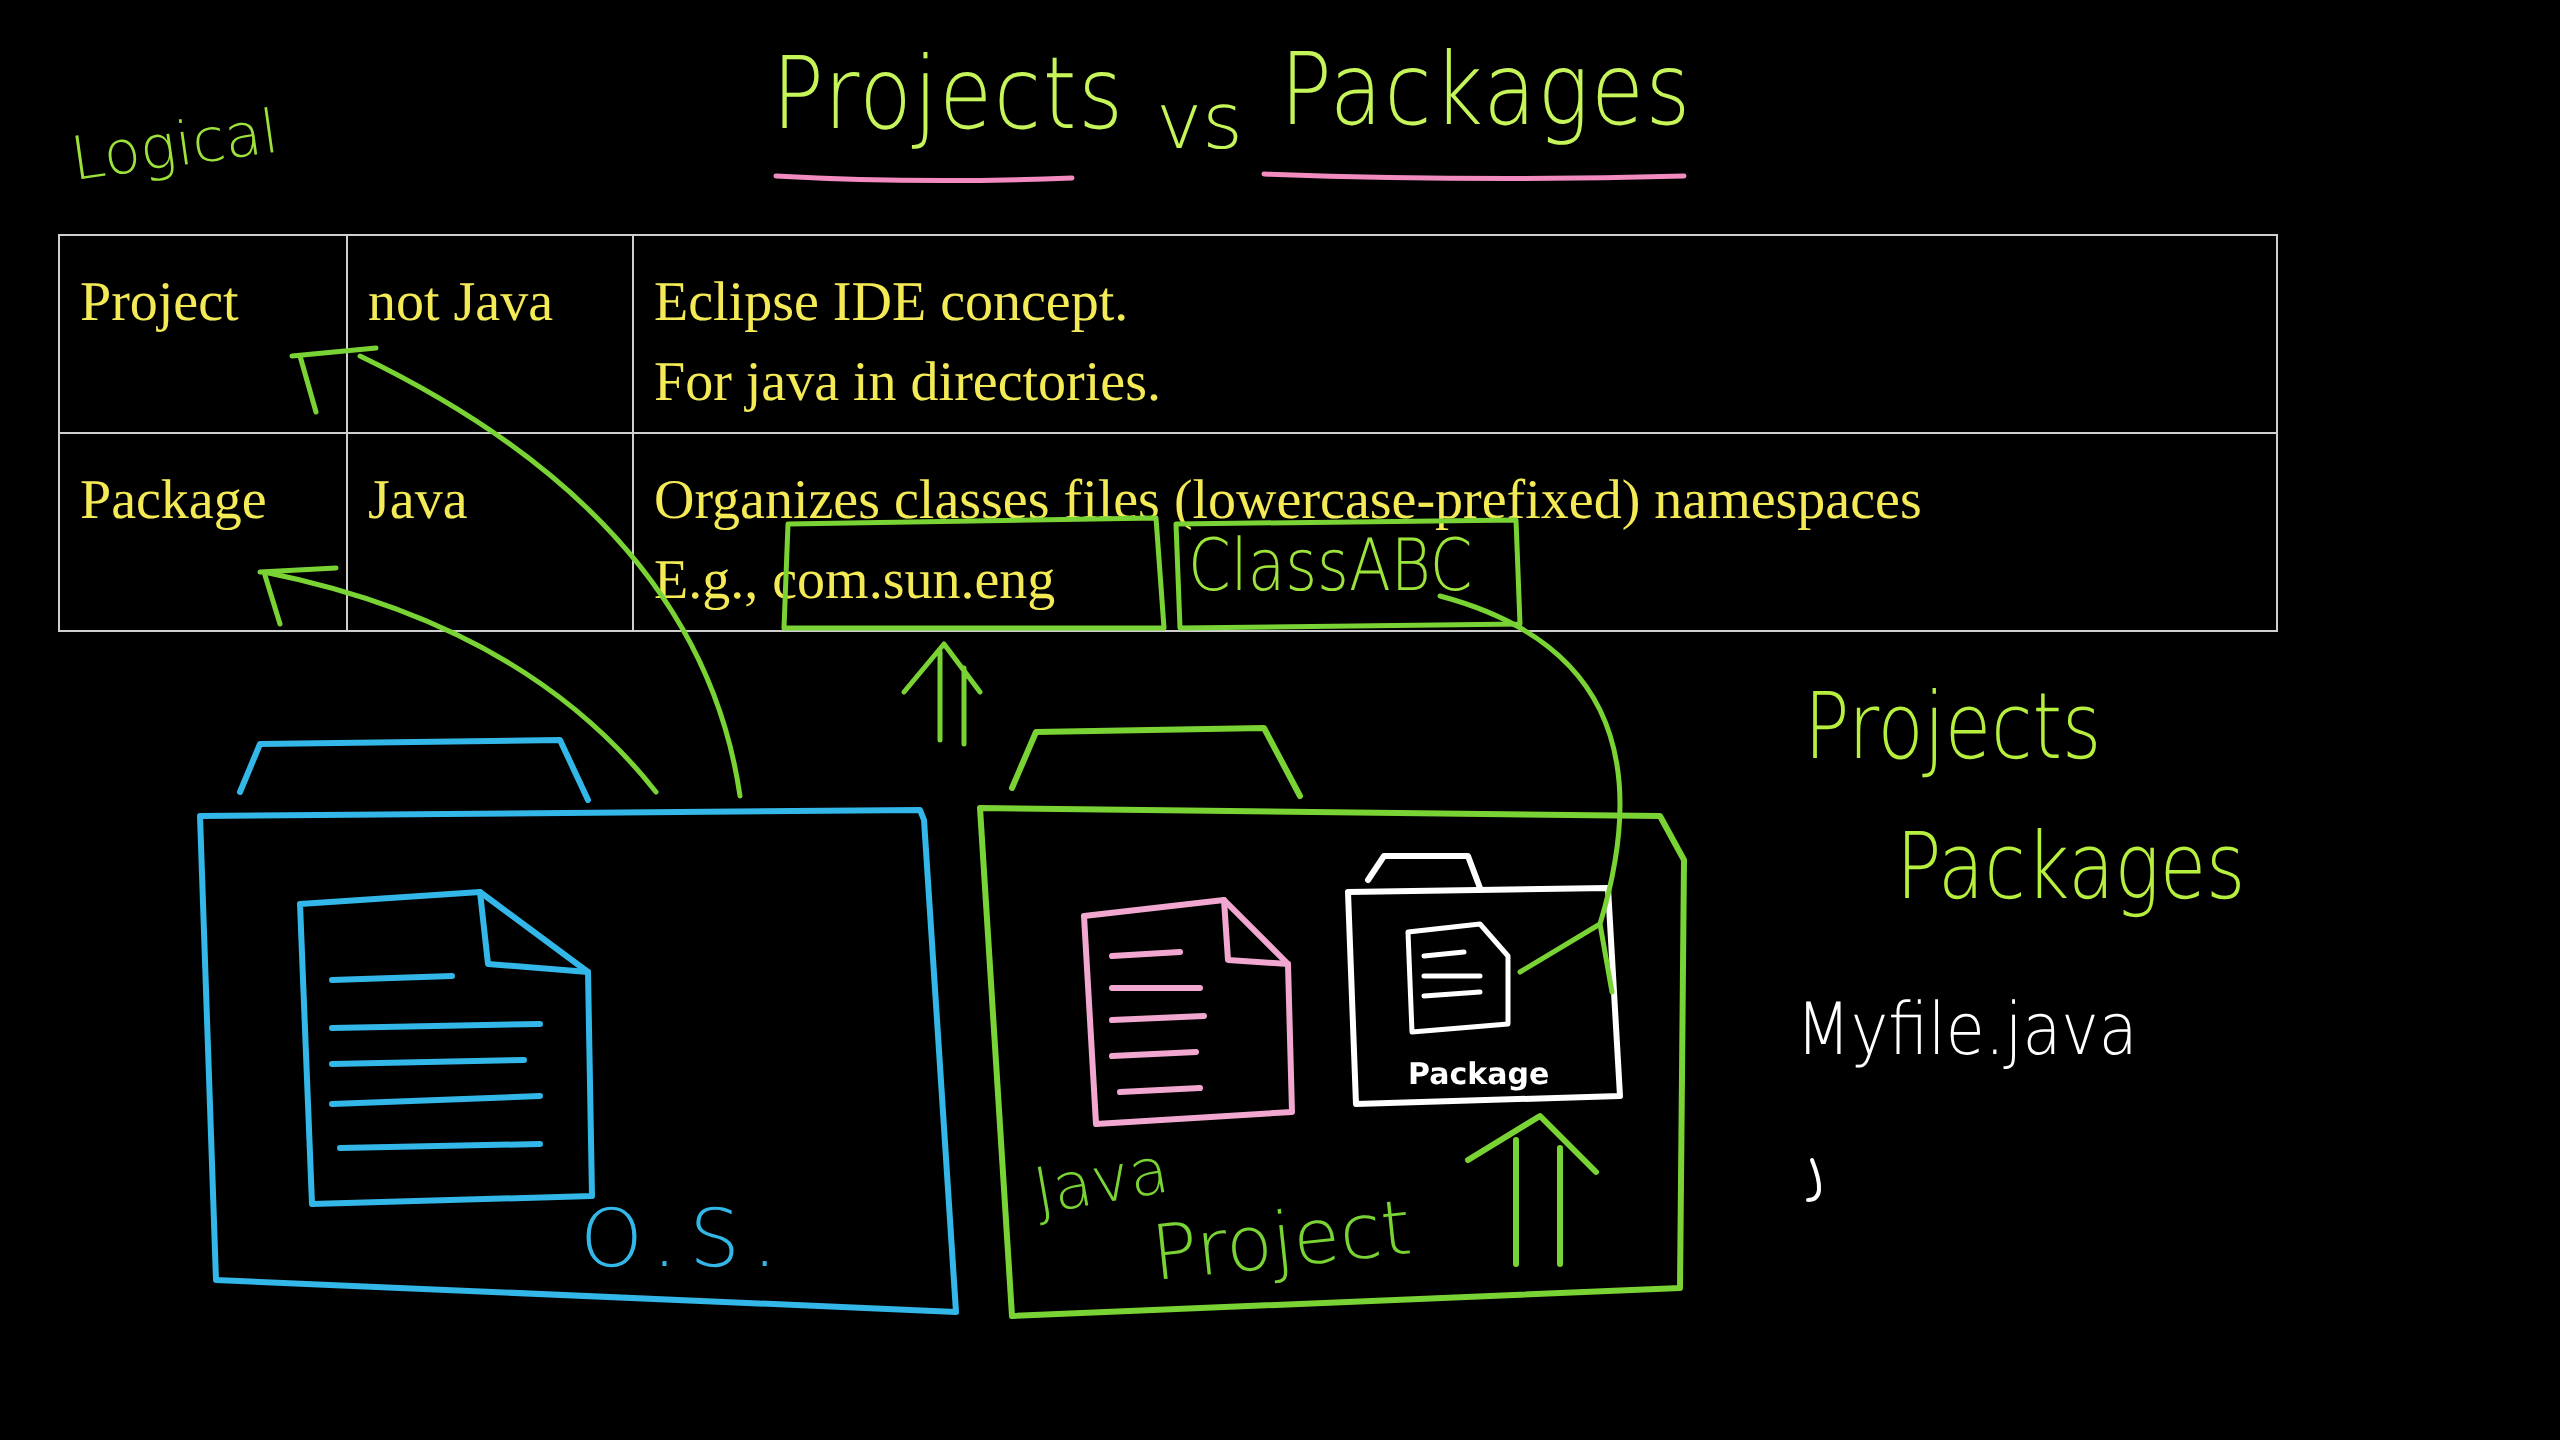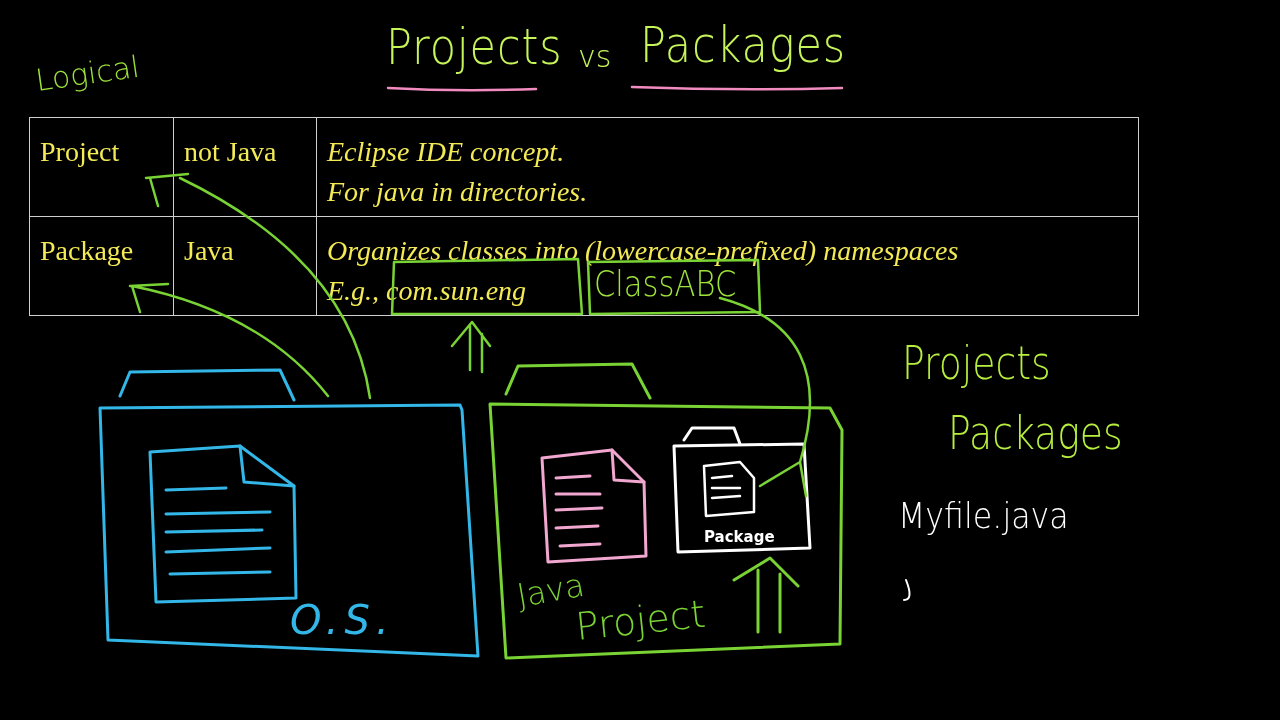--- a/index.html
+++ b/index.html
@@ -27,21 +27,21 @@
       line-height: 1;
     }
     .title-word {
       font-size: 50px;
       color: #c6f55a;
       letter-spacing: 1px;
       transform: scaleX(0.86);
       transform-origin: left top;
     }
     .vs {
-      font-size: 30px;
+      font-size: 39px;
       color: #c6f55a;
     }
     .logical {
       font-size: 30px;
       color: #9de23b;
       transform: rotate(-8deg);
       transform-origin: left bottom;
     }
     .side-note {
       font-size: 46px;
@@ -52,21 +52,20 @@
     .white-note {
       font-size: 36px;
       color: #ffffff;
       transform: scaleX(0.88);
       transform-origin: left top;
     }
     .os-label {
       font-size: 40px;
       color: #33b7e8;
       letter-spacing: 6px;
-      font-style: italic;
     }
     .java-label {
       font-size: 32px;
       color: #7ad334;
       transform: rotate(-10deg);
       transform-origin: left bottom;
     }
     .project-label {
       font-size: 38px;
       color: #7ad334;
@@ -91,21 +90,21 @@
     }
     .concept-table td {
       border: 1.5px solid #cfcfcf;
       vertical-align: top;
       padding: 14px 10px 0 10px;
       line-height: 40px;
     }
     .concept-table tr { height: 99px; }
     .col-term { width: 123px; }
     .col-lang { width: 122px; }
-    .desc-line { display: block; font-style: italic; }
+    .desc-line { display: block; }
   </style>
 </head>
 <body>
 
 <div class="hand title-word" style="left:386px; top:22px;">Projects</div>
 <div class="hand vs" style="left:578px; top:42px;">vs</div>
 <div class="hand title-word" style="left:640px; top:20px;">Packages</div>
 
 <div class="hand logical" style="left:38px; top:66px;">Logical</div>
 
@@ -116,21 +115,21 @@
     <td class="col-lang">not Java</td>
     <td>
       <span class="desc-line">Eclipse IDE concept.</span>
       <span class="desc-line">For java in directories.</span>
     </td>
   </tr>
   <tr>
     <td class="col-term">Package</td>
     <td class="col-lang">Java</td>
     <td>
-      <span class="desc-line">Organizes classes into (lowercase-prefixed) namespaces</span>
+      <span class="desc-line">Organizes classes files (lowercase-prefixed) namespaces</span>
       <span class="desc-line">
         <span>E.g.,</span>
         <span>com.sun.eng</span>
         <span style="visibility:hidden;">ClassABC</span>
       </span>
     </td>
   </tr>
 </tbody>
   </table>
 

